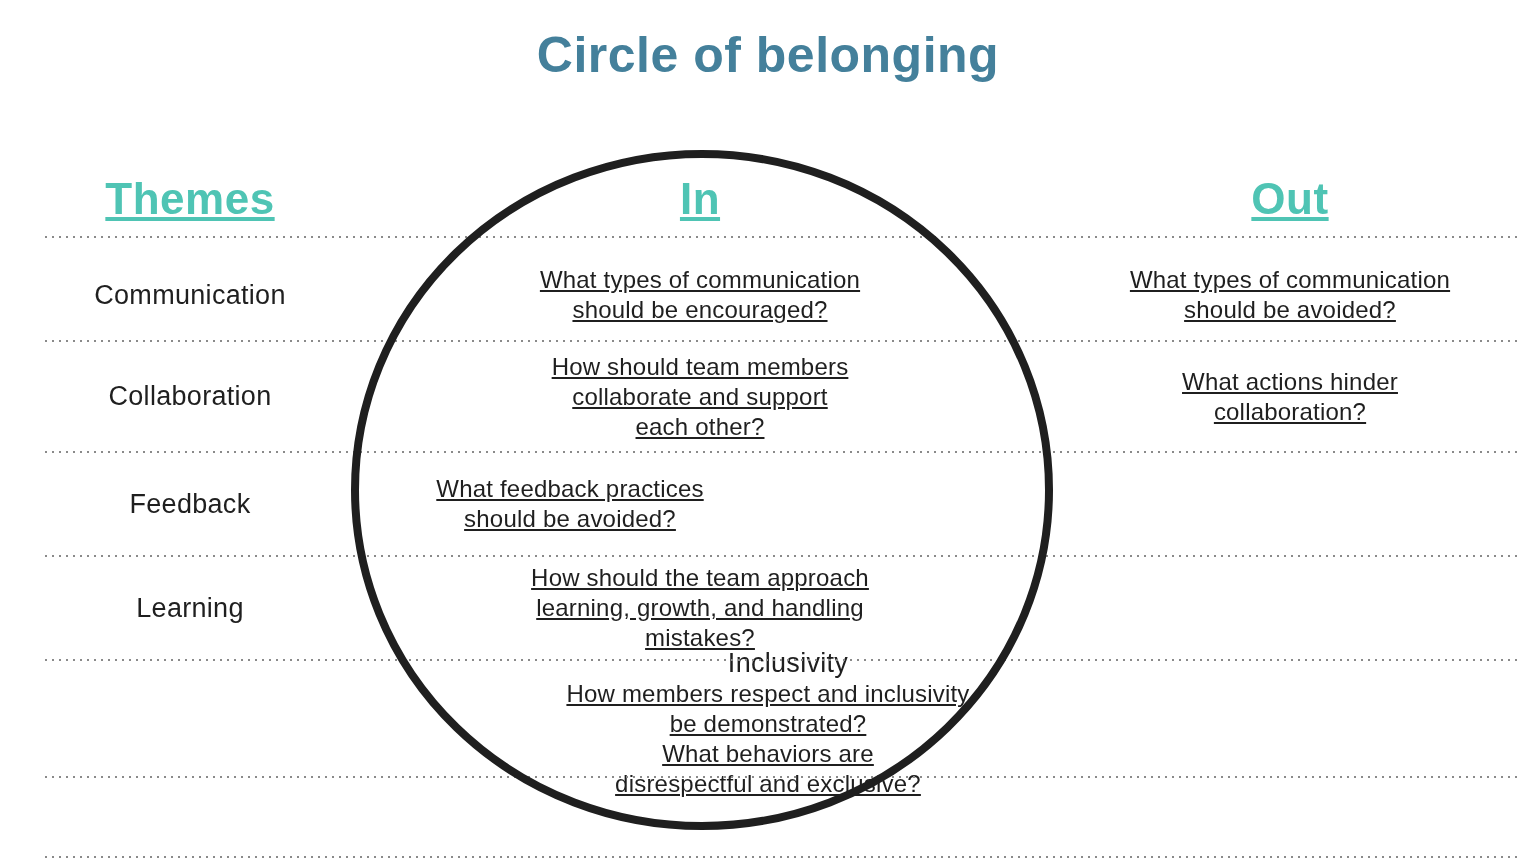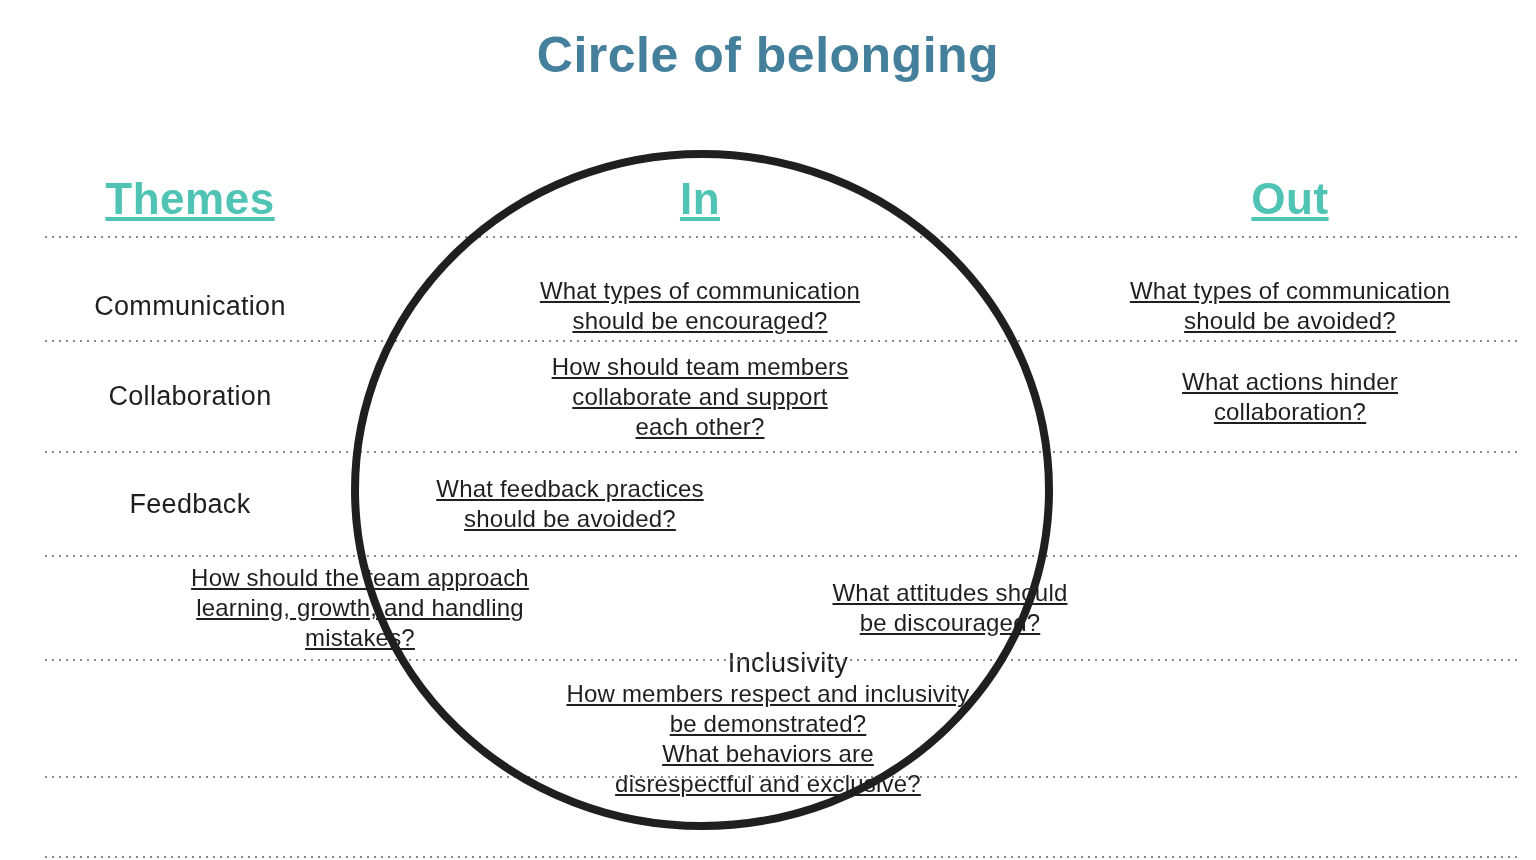--- a/index.html
+++ b/index.html
@@ -34,21 +34,21 @@
   .hdr{font-size:44px;font-weight:700;color:var(--header_color);letter-spacing:.5px;text-decoration:underline;}
 
   .theme-label{font-size:27px;font-weight:500;letter-spacing:.3px;}
   .cell{
     font-size:24px;font-weight:500;line-height:30px;letter-spacing:.2px;
     white-space:pre-line;
     text-decoration:underline;
   }
 
   .row-header{top:160px;height:77px;}
-  .row-1{top:254px;height:104px;}
+  .row-1{top:243px;height:104px;}
   .row-2{top:341px;height:111px;}
   .row-3{top:452px;height:104px;}
   .row-4{top:556px;height:104px;}
   .row-5{top:648px;height:117px;flex-direction:column;}
 
   .dotline{
     position:absolute;left:45px;right:16px;height:2px;
     background-image:repeating-linear-gradient(to right,var(--dot_color) 0 2px,transparent 2px 7px);
   }
   .dl-0{top:236px;}
@@ -94,25 +94,24 @@
 collaboration?</div>
   </div>
 
   <div class="row row-3">
     <div class="col-themes theme-label">Feedback</div>
     <div class="col-out cell">What feedback practices
 should be avoided?</div>
   </div>
 
   <div class="row row-4">
+    <div class="col-themes theme-label">Learning</div>
     <div class="col-in cell">How should the team approach
 learning, growth, and handling
 mistakes?</div>
-    <div class="col-out cell">What attitudes should
-be discouraged?</div>
   </div>
 
   <div class="row row-5">
     <div class="col-themes theme-label">Inclusivity</div>
     <div class="col-in cell">How members respect and inclusivity
 be demonstrated?</div>
     <div class="col-out cell">What behaviors are
 disrespectful and exclusive?</div>
   </div>
 

